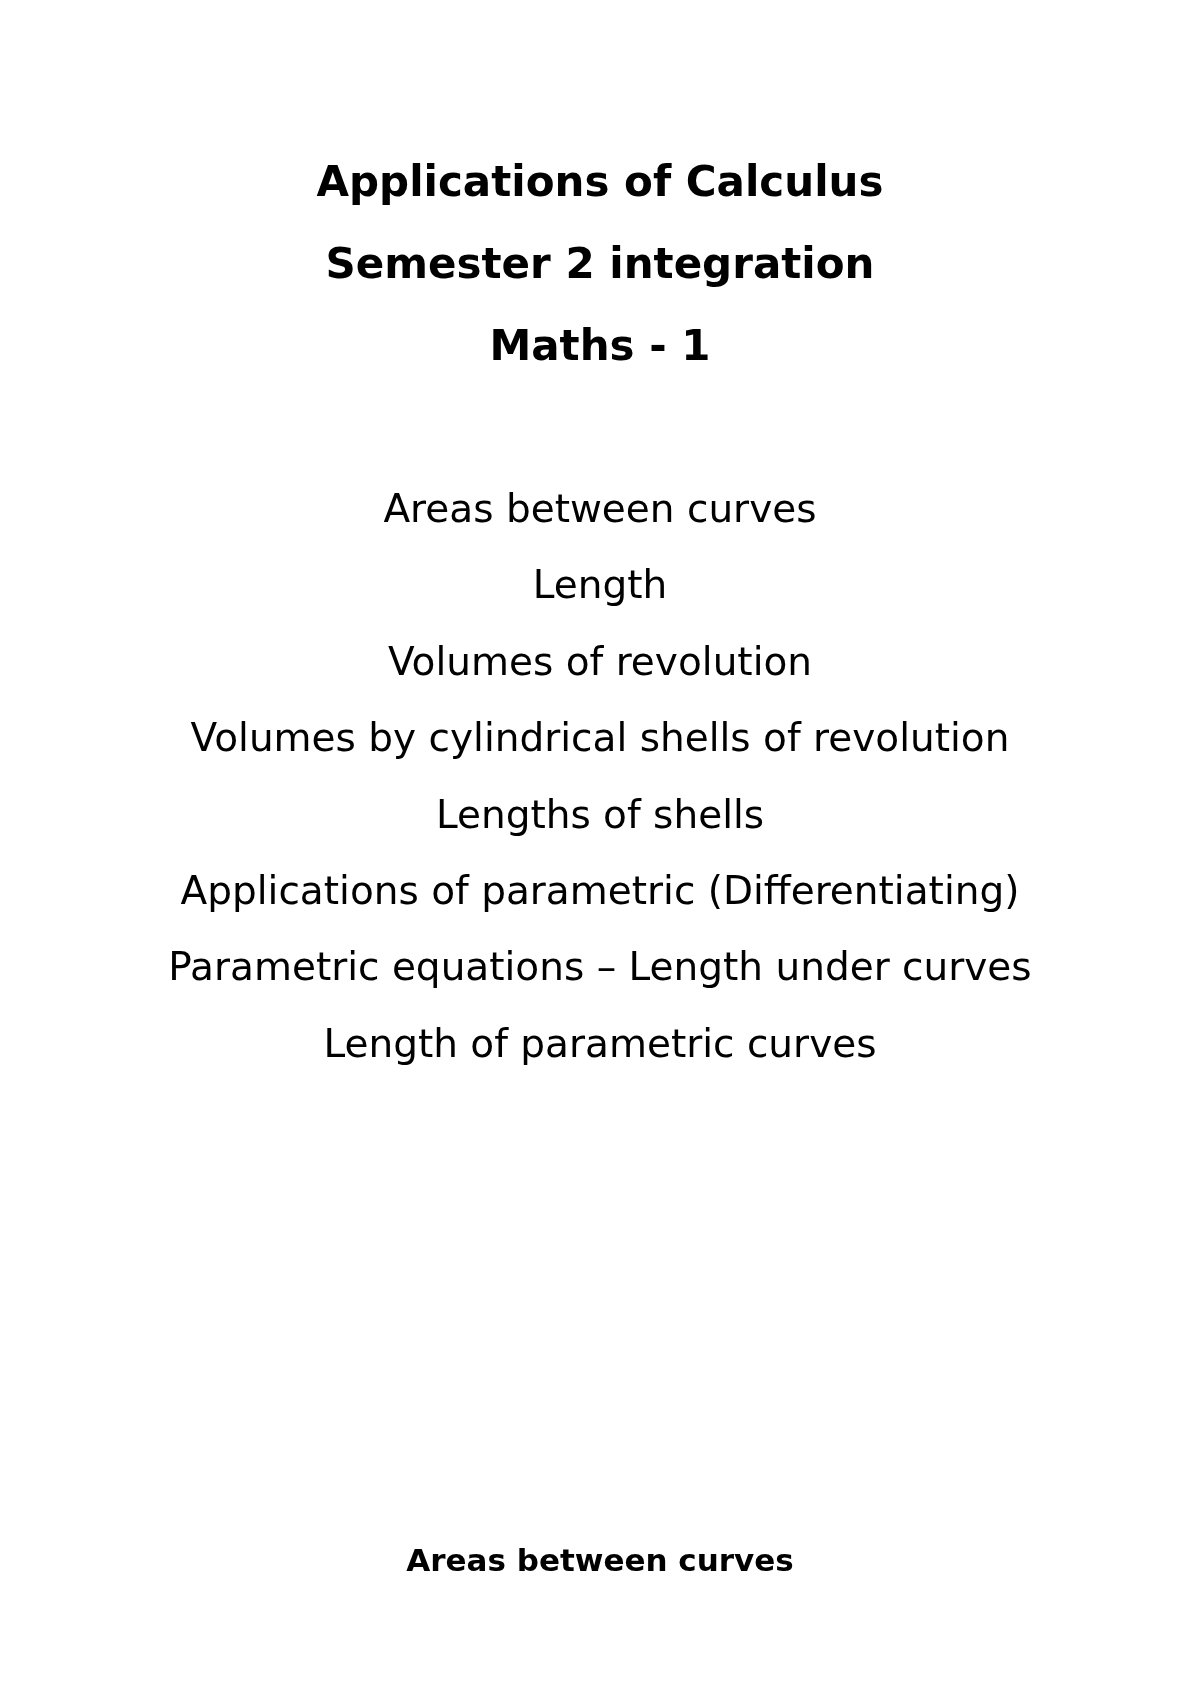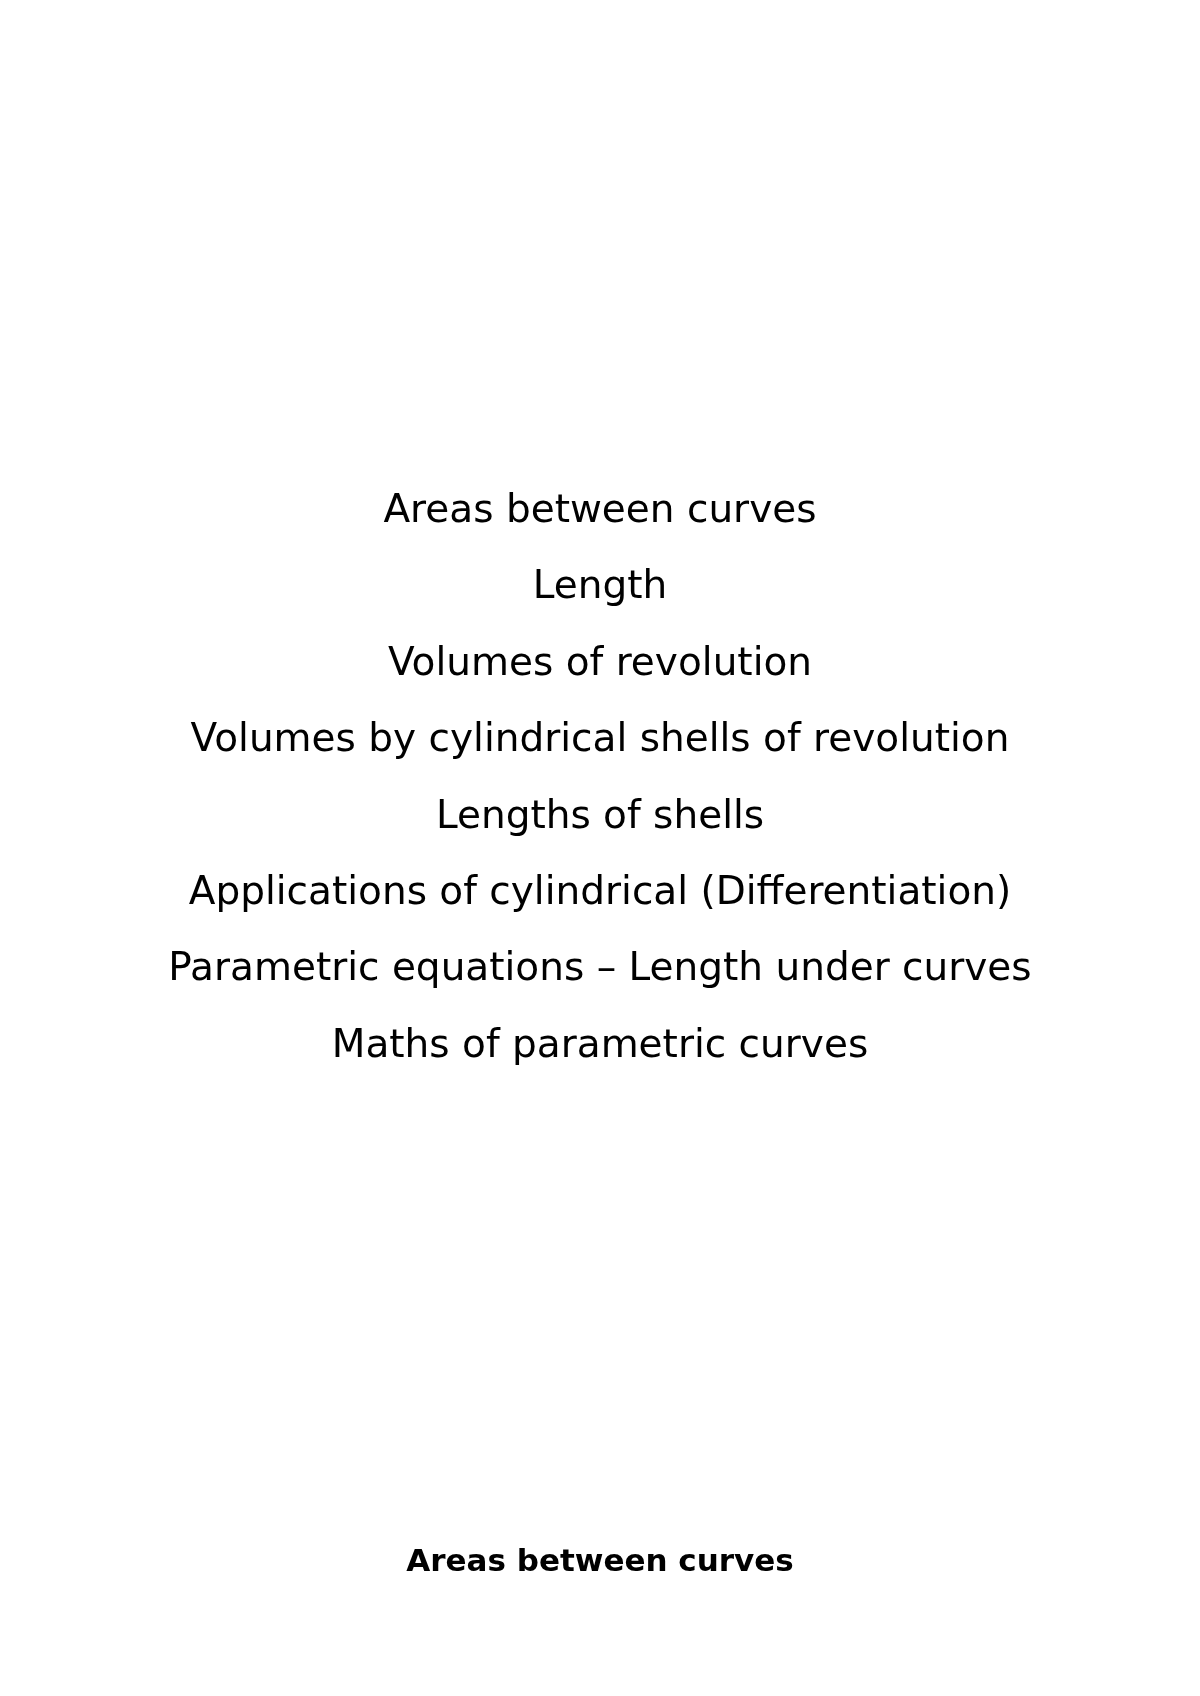--- a/index.html
+++ b/index.html
@@ -50,26 +50,31 @@
       font-size: 31px;
       line-height: 44px;
       margin: 0;
       white-space: nowrap;
     }
   </style>
 </head>
 <body>
 
 <div class="page">
+  <div class="title-block">
+    <h1 class="title-line">Applications of Calculus</h1>
+    <h2 class="title-line">Semester 2 integration</h2>
+    <h2 class="title-line">Maths - 1</h2>
+  </div>
 
   <ul class="topics">
     <li class="topic">Areas between curves</li>
     <li class="topic">Length</li>
     <li class="topic">Volumes of revolution</li>
     <li class="topic">Volumes by cylindrical shells of revolution</li>
     <li class="topic">Lengths of shells</li>
-    <li class="topic">Applications of cylindrical (Differentiation)</li>
+    <li class="topic">Applications of parametric (Differentiating)</li>
     <li class="topic">Parametric equations – Length under curves</li>
-    <li class="topic">Maths of parametric curves</li>
+    <li class="topic">Length of parametric curves</li>
   </ul>
 
   <h3 class="section-heading">Areas between curves</h3>
 </div>
 
 </body></html>

